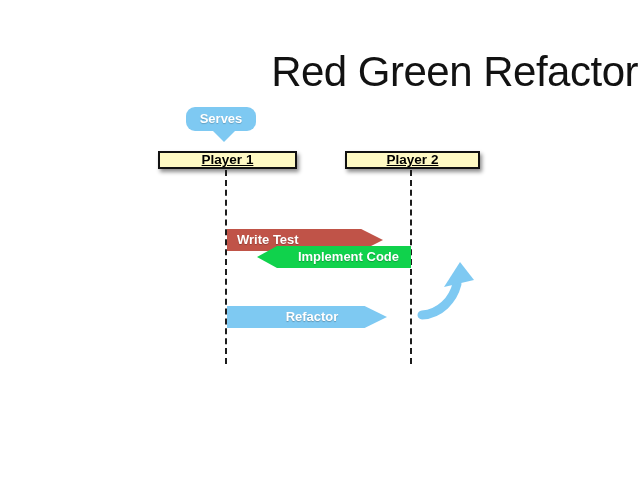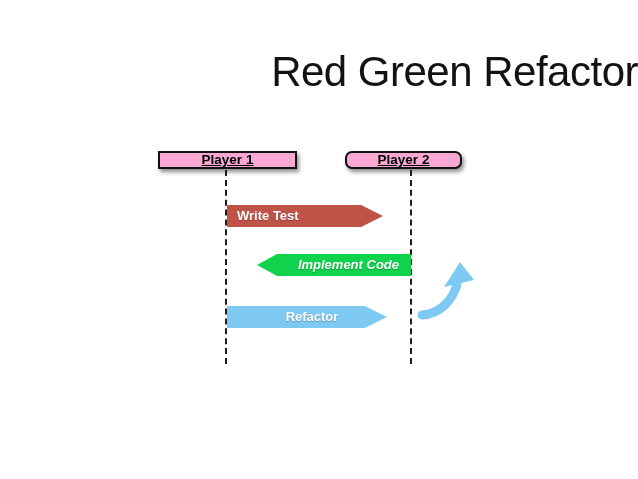--- a/index.html
+++ b/index.html
@@ -43,32 +43,32 @@
     width: 0; height: 0;
     border-left: 12px solid transparent;
     border-right: 12px solid transparent;
     border-top: 12px solid #7ec9f2;
   }
   .actor {
     position: absolute;
     top: 151px;
     height: 18px;
     box-sizing: border-box;
-    background: #f9a8d4;
+    background: #fef9c3;
     border: 2px solid #111111;
     box-shadow: 2px 3px 4px rgba(0,0,0,0.45);
     text-align: center;
     font-size: 13.5px;
     font-weight: bold;
     line-height: 14px;
     color: #000000;
   }
   .actor span { text-decoration: underline; }
   .actor.p1 { left: 158px; width: 139px; }
-  .actor.p2 { left: 345px; width: 117px; border-radius: 7px; }
+  .actor.p2 { left: 345px; width: 135px; }
   .lifeline {
     position: absolute;
     top: 170px;
     height: 194px;
     width: 0;
     border-left: 2px dashed #1c1c1c;
   }
   .lifeline.l1 { left: 225px; }
   .lifeline.l2 { left: 410px; }
   .msg {
@@ -77,49 +77,53 @@
     font-size: 13px;
     font-weight: bold;
     color: #ffffff;
     line-height: 22px;
     text-shadow: 0 1px 1px rgba(0,0,0,0.25);
     box-sizing: border-box;
   }
   .msg.right { clip-path: polygon(0% 0%, 86% 0%, 100% 50%, 86% 100%, 0% 100%); padding-left: 10px; }
   .msg.left  { clip-path: polygon(100% 0%, 13% 0%, 0% 50%, 13% 100%, 100% 100%); text-align: right; padding-right: 12px; }
   .msg.m1 { left: 227px; top: 205px; width: 156px; }
-  .msg.m2 { left: 257px; top: 254px; width: 154px; font-style: italic; }
+  .msg.m2 { left: 257px; top: 246px; width: 154px; }
   .msg.m3 { left: 227px; top: 306px; width: 160px; text-align: center; }
   .flow-arrow {
     position: absolute;
     left: 408px;
     top: 254px;
     width: 72px;
     height: 72px;
   }
 </style>
 </head>
 <body>
 
 <div id="slide">
 
   <div class="title">Red Green Refactor</div>
 
+  <div class="callout" style="background: rgb(126, 201, 242);">
+    <span>Serves</span>
+    <div class="callout-tail" style="border-top-color: rgb(126, 201, 242);"></div>
+  </div>
 
   <div class="actor p1">
     <span>Player 1</span>
   </div>
   <div class="actor p2">
     <span>Player 2</span>
   </div>
 
   <div class="lifeline l1"></div>
   <div class="lifeline l2"></div>
 
-  <div class="msg right m1" style="background: rgb(192, 83, 72);">
+  <div class="msg right m1" style="background: rgb(192, 83, 72); margin-top: 24px;">
     <span>Write Test</span>
   </div>
 
   <div class="msg left m2" style="background: rgb(16, 210, 76);">
     <span>Implement Code</span>
   </div>
 
   <div class="msg right m3" style="background: rgb(126, 201, 242);">
     <span>Refactor</span>
   </div>

